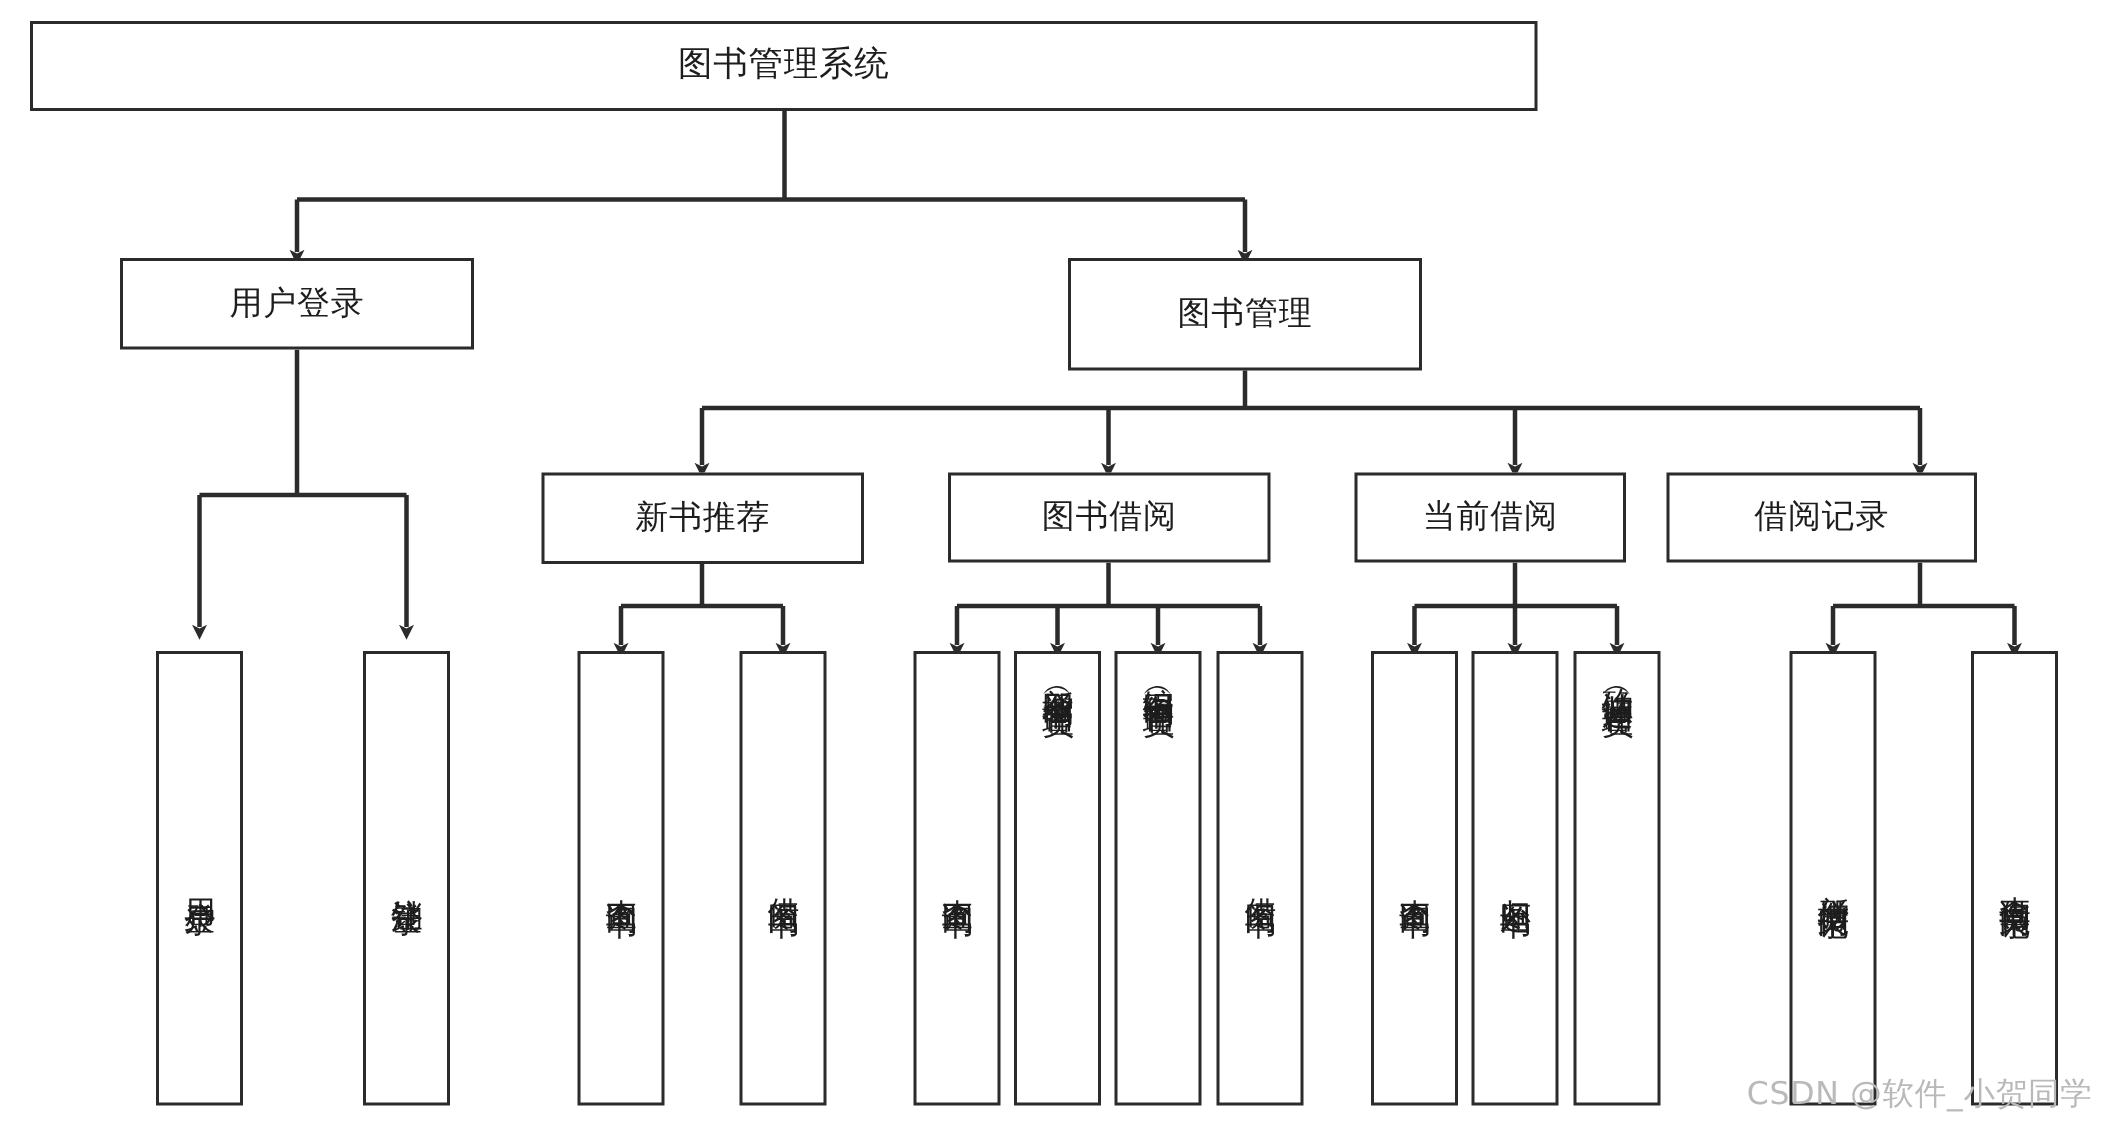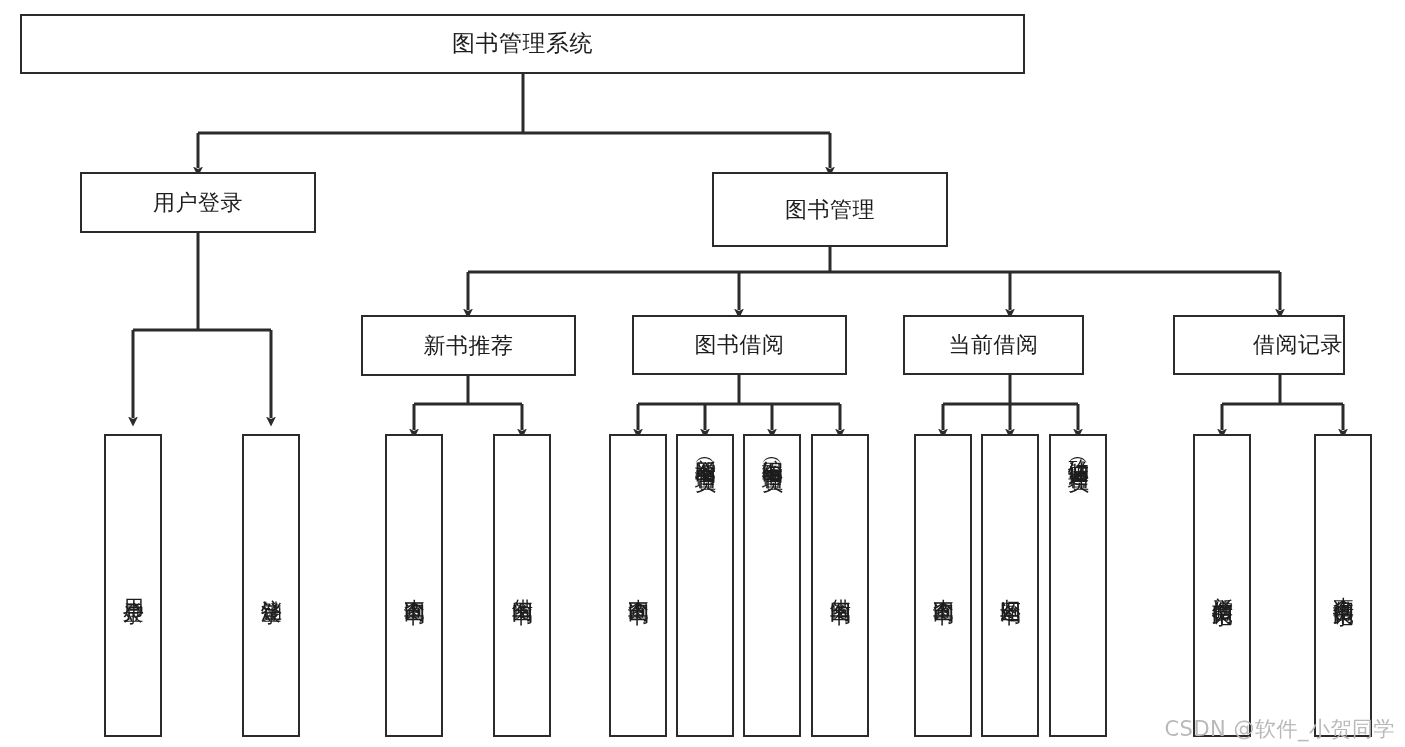--- a/index.html
+++ b/index.html
@@ -145,21 +145,21 @@
 
   <div class="node-box node-level3" style="left:361px; top:315px; width:215px; height:61px;">
     <span class="node-label">新书推荐</span>
   </div>
   <div class="node-box node-level3" style="left:632px; top:315px; width:215px; height:60px;">
     <span class="node-label">图书借阅</span>
   </div>
   <div class="node-box node-level3" style="left:903px; top:315px; width:181px; height:60px;">
     <span class="node-label">当前借阅</span>
   </div>
-  <div class="node-box node-level3" style="left:1173px; top:315px; width:172px; height:60px;justify-content:flex-end;">
+  <div class="node-box node-level3" style="left:1111px; top:315px; width:207px; height:60px;">
     <span class="node-label">借阅记录</span>
   </div>
 
   <div class="node-box node-leaf leaf-mid" style="left:104px; top:434px; width:58px; height:303px;">
     <span class="node-label">用户登录</span>
   </div>
   <div class="node-box node-leaf leaf-mid" style="left:242px; top:434px; width:58px; height:303px;">
     <span class="node-label">注销登录</span>
   </div>
 

